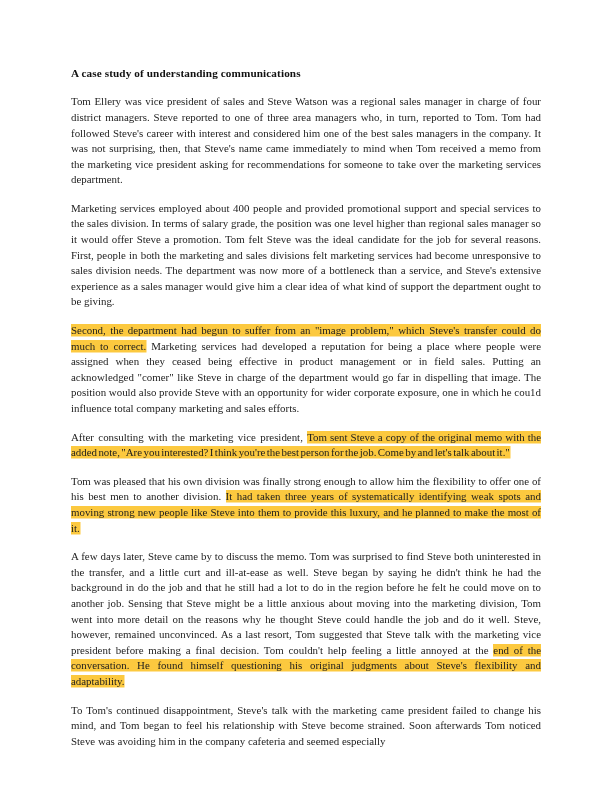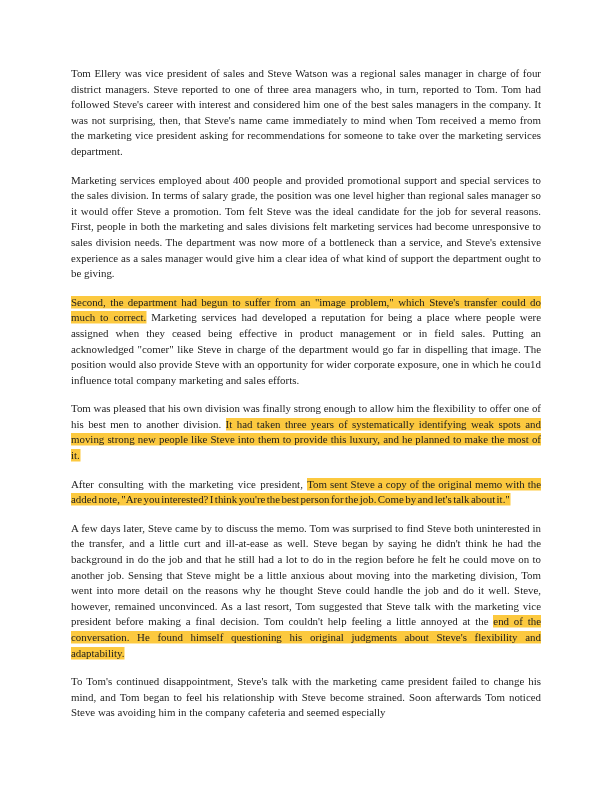--- a/index.html
+++ b/index.html
@@ -49,28 +49,29 @@
   }
   .tight {
     word-spacing: -0.12em;
   }
 </style>
 </head>
 <body>
 
 <div class="page">
 
+  <h1 class="doc-title">A case study of understanding communications</h1>
 
   <p class="para">Tom Ellery was vice president of sales and Steve Watson was a regional sales manager in charge of four district managers. Steve reported to one of three area managers who, in turn, reported to Tom. Tom had followed Steve's career with interest and considered him one of the best sales managers in the company. It was not surprising, then, that Steve's name came immediately to mind when Tom received a memo from the marketing vice president asking for recommendations for someone to take over the marketing services department.</p>
 
   <p class="para"><span>Marketing services employed about 400 people and provided promotional support and special services to the sales division. In terms of salary grade, the position was one level higher than regional sales manager so it would offer Steve a promotion. Tom felt Steve was the ideal candidate for the job for several reasons. First, people in both the marketing and sales divisions felt marketing services had become unresponsive to sales division needs. The department was now more of a bottleneck than a service, and Steve's extensive experience as a sales manager would give him a clear idea of what kind of support the department ought to be giving.</span></p>
 
   <p class="para"><span class="hl">Second, the department had begun to suffer from an "image problem," which Steve's transfer could do much to correct.</span><span> Marketing services had developed a reputation for being a place where people were assigned when they ceased being effective in product management or in field sales. Putting an acknowledged "comer" like Steve in charge of the department would go far in dispelling that image. The position would also provide Steve with an opportunity for wider corporate exposure, one in which he cou1d influence total company marketing and sales efforts.</span></p>
 
+  <p class="para"><span>After consulting with the marketing vice president, </span><span class="hl tight">Tom sent Steve a copy of the original memo with the added note, "Are you interested? I think you're the best person for the job. Come by and let's talk about it."</span></p>
+
   <p class="para"><span>Tom was pleased that his own division was finally strong enough to allow him the flexibility to offer one of his best men to another division. </span><span class="hl">It had taken three years of systematically identifying weak spots and moving strong new people like Steve into them to provide this luxury, and he planned to make the most of it.</span></p>
-
-  <p class="para"><span>After consulting with the marketing vice president, </span><span class="hl tight">Tom sent Steve a copy of the original memo with the added note, "Are you interested? I think you're the best person for the job. Come by and let's talk about it."</span></p>
 
   <p class="para"><span>A few days later, Steve came by to discuss the memo. Tom was surprised to find Steve both uninterested in the transfer, and a little curt and ill-at-ease as well. Steve began by saying he didn't think he had the background in do the job and that he still had a lot to do in the region before he felt he could move on to another job. Sensing that Steve might be a little anxious about moving into the marketing division, Tom went into more detail on the reasons why he thought Steve could handle the job and do it well. Steve, however, remained unconvinced. As a last resort, Tom suggested that Steve talk with the marketing vice president before making a final decision. Tom couldn't help feeling a little annoyed at the </span><span class="hl">end of the conversation. He found himself questioning his original judgments about Steve's flexibility and adaptability.</span></p>
 
   <p class="para">To Tom's continued disappointment, Steve's talk with the marketing came president failed to change his mind, and Tom began to feel his relationship with Steve become strained. Soon afterwards Tom noticed Steve was avoiding him in the company cafeteria and seemed especially</p>
 
 </div>
 
 </body></html>

